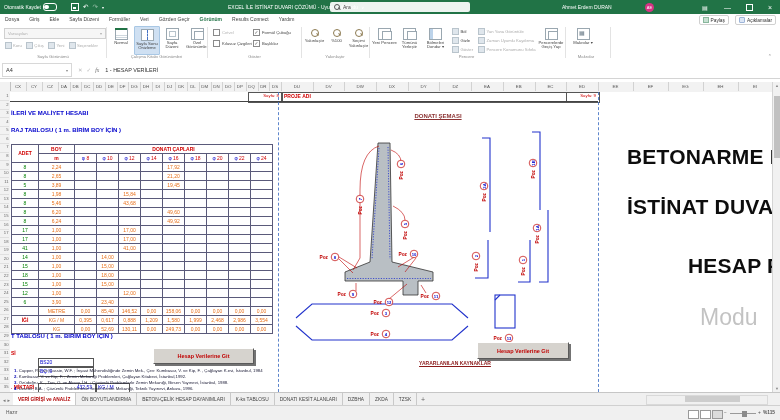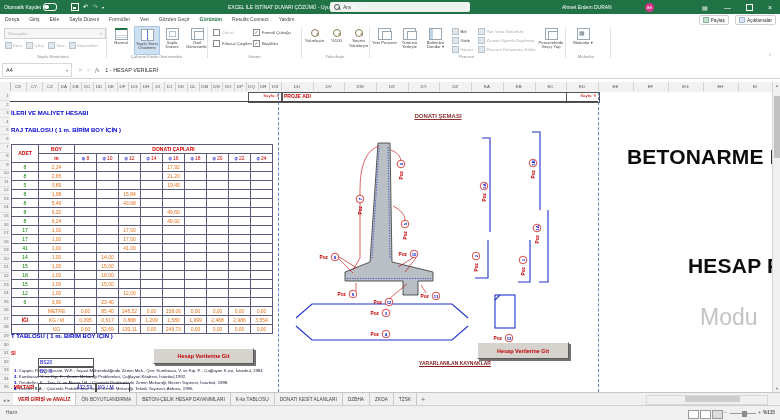--- a/index.html
+++ b/index.html
@@ -820,20 +820,21 @@
     <div id="refs-head">YARARLANILAN KAYNAKLAR</div>
     <div id="refs-holder">
         <div class="refline" style="top: 276px;"><span class="refnum">1. </span>Capper, P.L. ve Cassie, W.F. ; İnşaat Mühendisliğinde Zemin Mek., Çev: Kumbasar, V. ve Kip, F. , Çağlayan K.evi, İstanbul, 1984</div>
         <div class="refline" style="top: 282px;"><span class="refnum">2. </span>Kumbasar, V. ve Kip, F. ; Zemin Mekaniği Problemleri, Çağlayan Kitabevi, İstanbul,1992.</div>
         <div class="refline" style="top: 288px;"><span class="refnum">3. </span>Özüdoğru, K. , Tan, O. ve Aksoy, İ.H. ; Çözümlü Problemlerle Zemin Mekaniği, Birsen Yayınevi, İstanbul, 1988.</div>
         <div class="refline" style="top: 294px;"><span class="refnum">4. </span>Uzuner, B.A. ; Çözümlü Problemlerle Temel Zemin Mekaniği, Teknik Yayınevi, Ankara, 1996.</div>
       </div>
 
     <div id="page9">
       <div class="bigtitle" style="left:19px;top:53px;">BETONARME K</div>
+      <div class="bigtitle" style="left:19px;top:103px;">İSTİNAT DUVA</div>
       <div class="bigtitle" style="left:80px;top:162px;">HESAP R</div>
     </div>
   </div>
 
   <div id="vscroll" class="abs">
     <div class="arr" style="top:1px;">▲</div>
     <div class="thumb"></div>
     <div class="arr" style="bottom:1px;">▼</div>
   </div>
 

